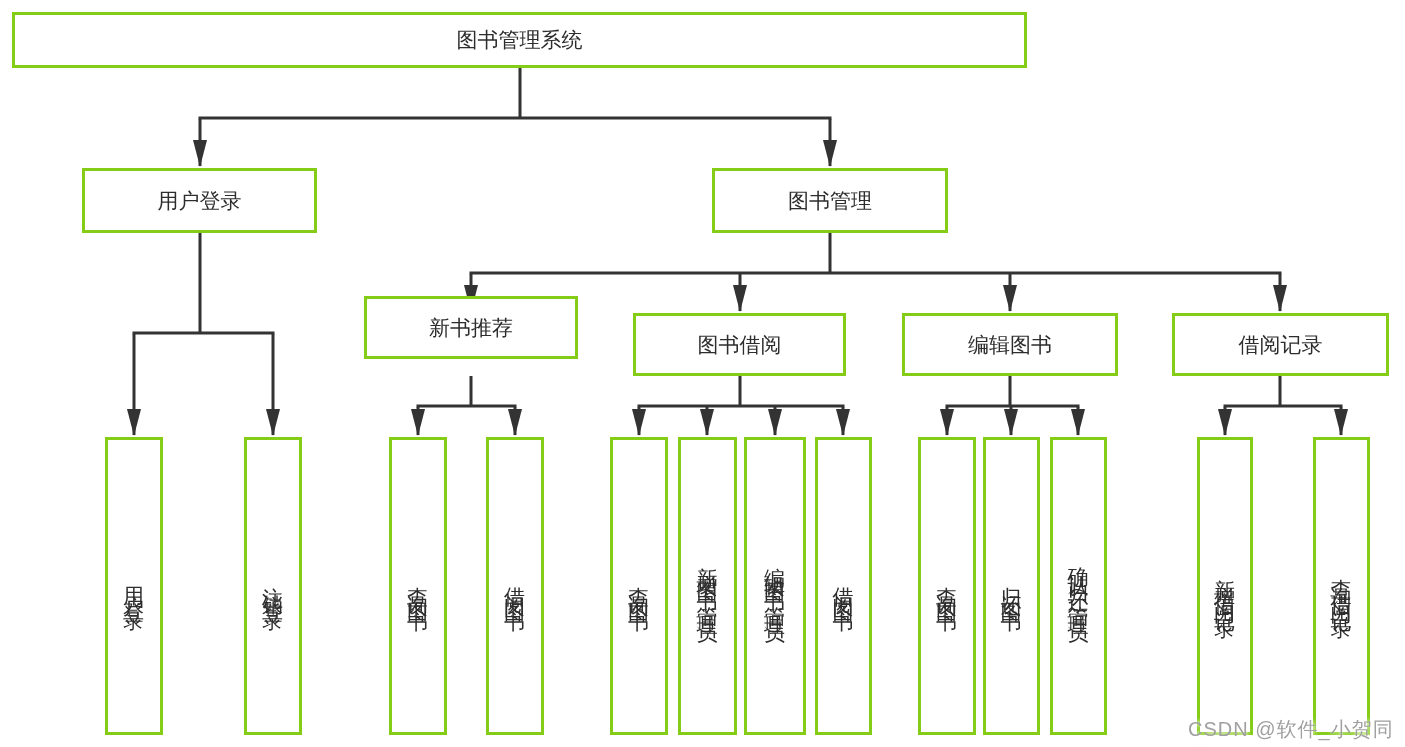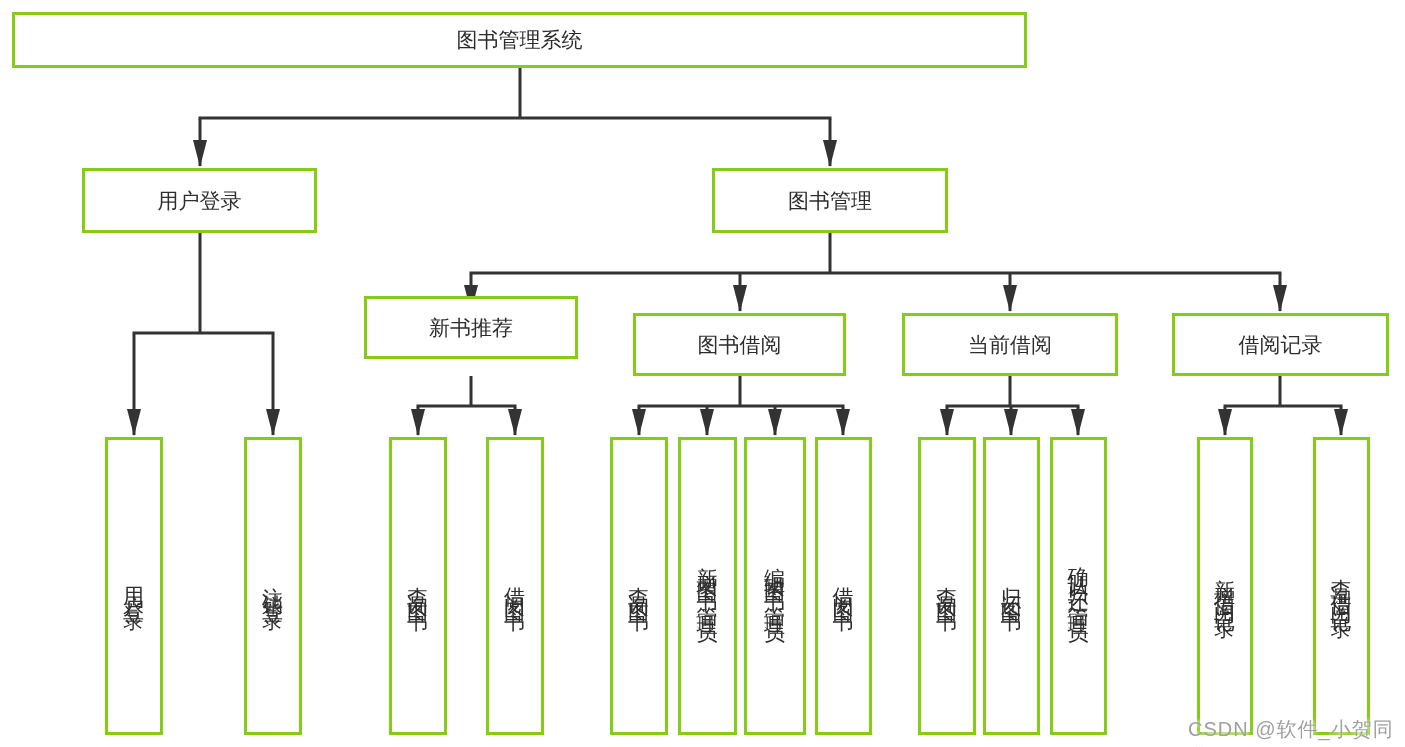--- a/index.html
+++ b/index.html
@@ -86,21 +86,21 @@
     <span>图书管理</span>
   </div>
 
   <div class="box n-new-book">
     <span>新书推荐</span>
   </div>
   <div class="box n-book-borrow">
     <span>图书借阅</span>
   </div>
   <div class="box n-current-borrow">
-    <span>当前借阅</span>
+    <span>编辑图书</span>
   </div>
   <div class="box n-borrow-record">
     <span>借阅记录</span>
   </div>
 
   <div class="box leaf n-l1">
     <span class="vert">用户登录</span>
   </div>
   <div class="box leaf n-l2">
     <span class="vert">注销登录</span>

